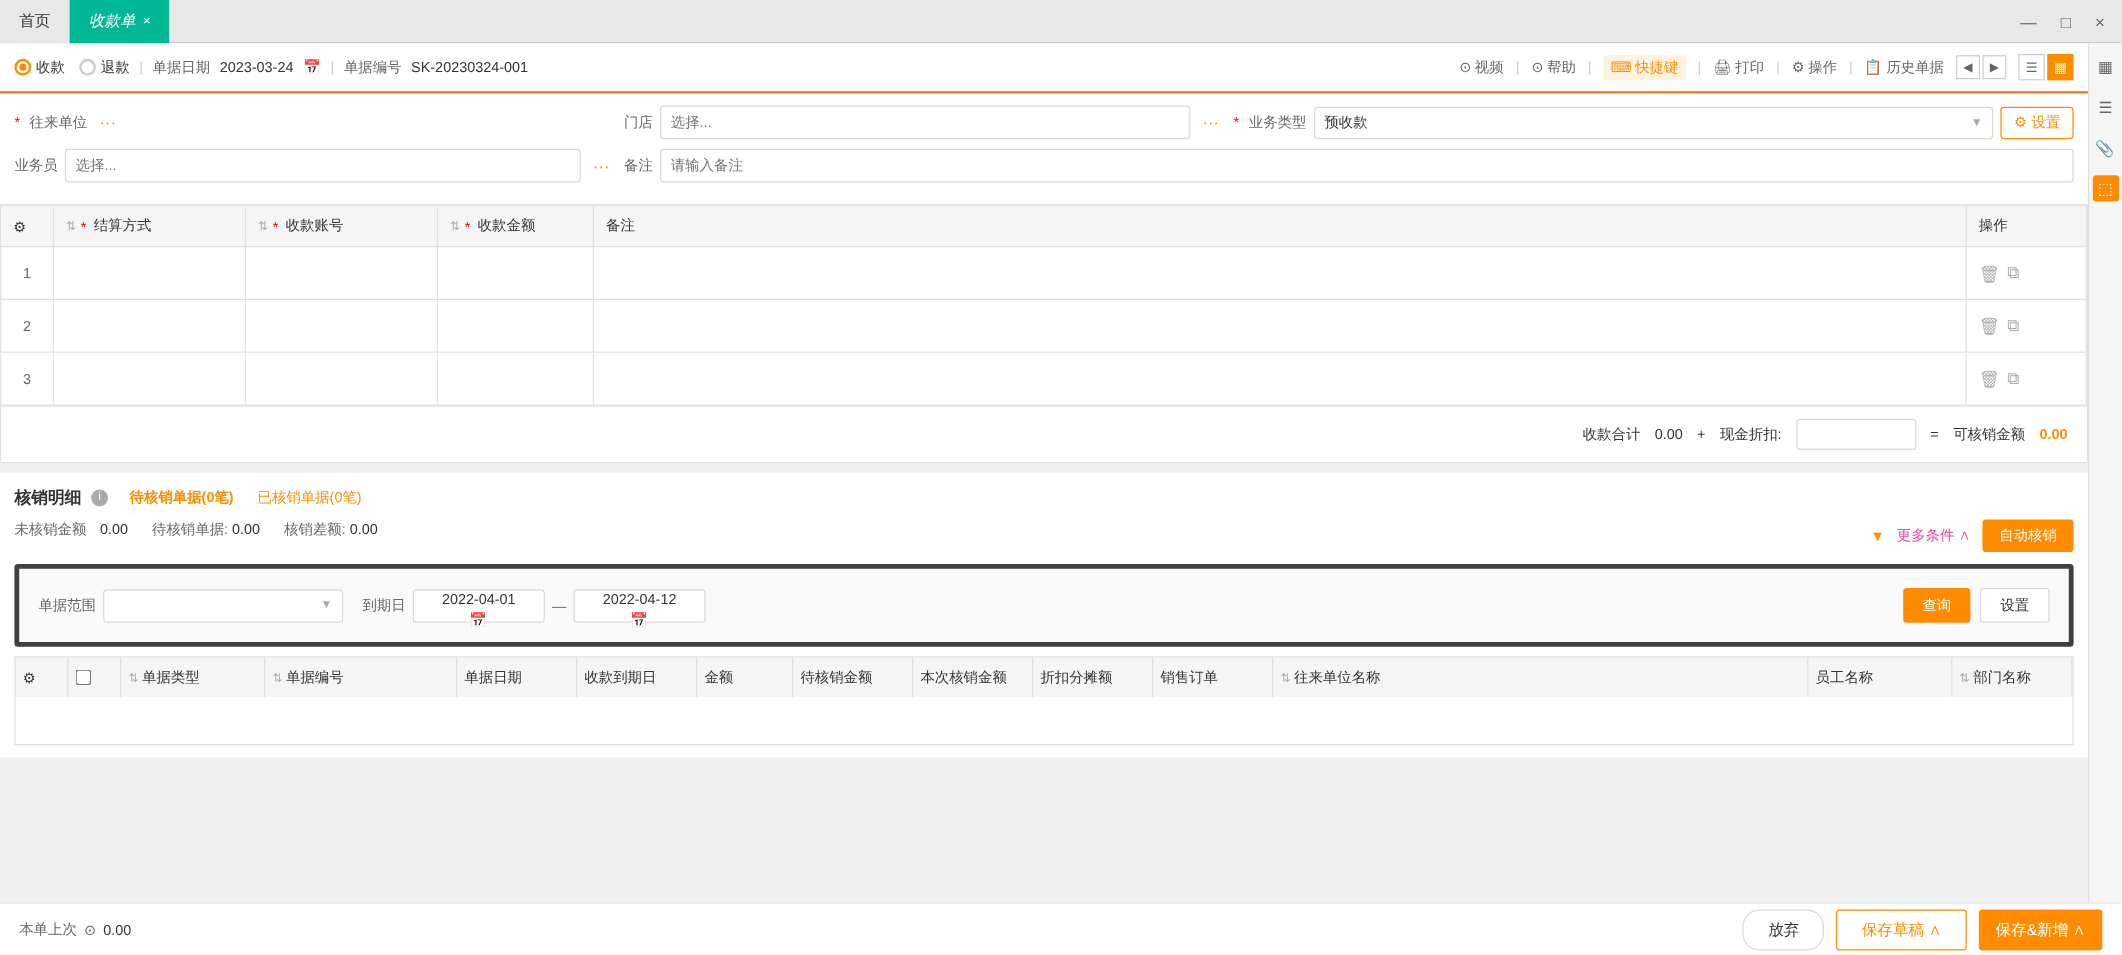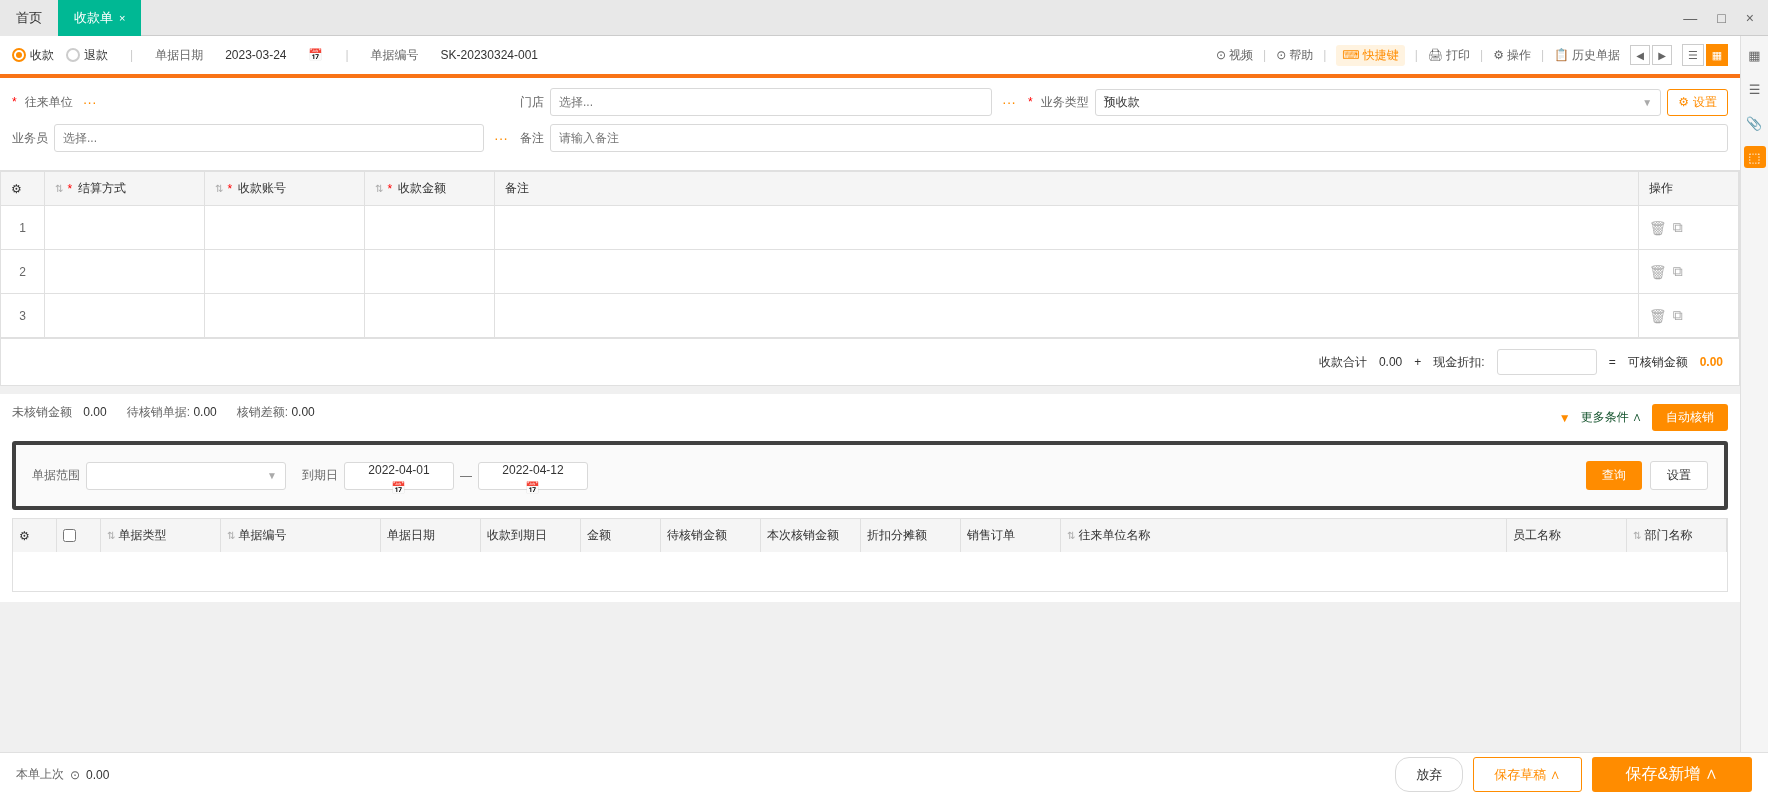--- a/index.html
+++ b/index.html
@@ -9,30 +9,30 @@
     .tab-bar {
       display: flex; align-items: center; background: #e8e8e8; height: 36px;
       border-bottom: 1px solid #ccc;
     }
     .tab-home {
       padding: 0 16px; height: 36px; display: flex; align-items: center;
       background: #e8e8e8; color: #333; cursor: pointer; font-size: 13px;
     }
     .tab-active {
       padding: 0 16px; height: 36px; display: flex; align-items: center;
-      background: #00b894; color: #fff; cursor: pointer; font-size: 13px; gap: 6px;
+      background: #00b894; color: #fff; cursor: pointer; font-size: 13px; gap: 6px; font-style: italic;
     }
     .tab-close { font-size: 11px; cursor: pointer; }
     .tab-bar-right { margin-left: auto; display: flex; align-items: center; gap: 8px; padding-right: 8px; }
     .win-btn { cursor: pointer; color: #666; font-size: 14px; padding: 2px 6px; }
 
     
     .toolbar {
       display: flex; align-items: center; background: #fff; height: 42px;
-      padding: 0 12px; border-bottom: 4px solid #f97316; gap: 22px;
+      padding: 0 12px; border-bottom: 2px solid #f97316; gap: 8px;
     }
     .radio-group { display: flex; gap: 12px; align-items: center; }
     .radio-item { display: flex; align-items: center; gap: 4px; cursor: pointer; }
     .radio-dot { width: 14px; height: 14px; border-radius: 50%; border: 2px solid #ccc; display: flex; align-items: center; justify-content: center; }
     .radio-dot.active { border-color: #ff8c00; }
     .radio-dot.active::after { content: ''; width: 6px; height: 6px; border-radius: 50%; background: #ff8c00; display: block; }
 
     .field-label { color: #666; white-space: nowrap; }
     .field-value { color: #333; font-weight: 500; }
     .field-icon { color: #ff8c00; cursor: pointer; }
@@ -111,21 +111,21 @@
     .verify-title-text { font-size: 14px; font-weight: 600; color: #333; }
     .info-icon { width: 14px; height: 14px; border-radius: 50%; background: #aaa; color: #fff; display: flex; align-items: center; justify-content: center; font-size: 10px; cursor: pointer; }
     .verify-tabs { display: flex; gap: 0; }
     .verify-tab { padding: 2px 10px; color: #ff8c00; cursor: pointer; font-size: 12px; }
     .verify-tab.active { color: #ff8c00; font-weight: bold; }
 
     .verify-stats { display: flex; gap: 20px; margin-bottom: 10px; font-size: 12px; color: #333; }
     .verify-stat-label { color: #666; }
     .verify-stat-val { color: #333; }
     .filter-icon { color: #ff8c00; font-size: 12px; cursor: pointer; }
-    .more-conditions { color: #14532d; font-size: 12px; cursor: pointer; }
+    .more-conditions { color: #ec4899; font-size: 12px; cursor: pointer; }
     .auto-verify-btn {
       background: #ff8c00; color: #fff; border: none; padding: 5px 14px;
       border-radius: 3px; cursor: pointer; font-size: 12px;
     }
 
     .search-row { display: flex; align-items: center; gap: 16px; margin-bottom: 8px; padding: 16px; background: #fafafa; border: 4px solid #404040; border-radius: 3px; }
     .search-field { display: flex; align-items: center; gap: 6px; }
     .search-label { color: #666; white-space: nowrap; }
     .search-select {
       width: 180px; height: 28px; border: 1px solid #d9d9d9; border-radius: 3px;
@@ -164,21 +164,21 @@
       position: fixed; bottom: 0; left: 0; width: 1768px; height: 44px;
       background: #fff; border-top: 1px solid #e0e0e0;
       display: flex; align-items: center; padding: 0 16px; gap: 16px;
     }
     .footer-left { display: flex; align-items: center; gap: 6px; }
     .footer-info { color: #666; font-size: 12px; }
     .footer-val { color: #333; font-weight: 500; font-size: 12px; }
     .footer-right { margin-left: auto; display: flex; gap: 10px; }
     .btn-abandon { background: #fff; border: 1px solid #d9d9d9; color: #333; padding: 7px 20px; border-radius: 14px; cursor: pointer; font-size: 13px; }
     .btn-draft { background: #fff; border: 1px solid #ff8c00; color: #ff8c00; padding: 7px 20px; border-radius: 3px; cursor: pointer; font-size: 13px; display: flex; align-items: center; gap: 4px; }
-    .btn-save { background: #ff8c00; border: none; color: #fff; padding: 7px 34px; border-radius: 3px; cursor: pointer; font-size: 16px; display: flex; align-items: center; gap: 4px; }
+    .btn-save { background: #ff8c00; border: none; color: #fff; padding: 7px 14px; border-radius: 3px; cursor: pointer; font-size: 13px; display: flex; align-items: center; gap: 4px; }
 
     
     .right-sidebar {
       position: fixed; right: 0; top: 36px; width: 28px; height: 760px;
       background: #f5f5f5; border-left: 1px solid #e0e0e0;
       display: flex; flex-direction: column; align-items: center; padding: 8px 0; gap: 12px;
     }
     .sidebar-icon { width: 22px; height: 22px; display: flex; align-items: center; justify-content: center; cursor: pointer; color: #666; font-size: 13px; }
     .sidebar-icon-active { background: #ff8c00; color: #fff; border-radius: 3px; }
     .chevron { font-size: 10px; color: #aaa; }
@@ -375,20 +375,28 @@
       <span>+</span>
       <span>现金折扣:</span>
       <input class="summary-input" value="" style="">
       <span>=</span>
       <span>可核销金额</span>
       <span class="summary-orange">0.00</span>
     </div>
   </div>
 
   <div class="verify-section">
+    <div class="verify-title">
+      <span class="verify-title-text">核销明细</span>
+      <div class="info-icon">i</div>
+      <div class="verify-tabs">
+        <span class="verify-tab active">待核销单据(0笔)</span>
+        <span class="verify-tab">已核销单据(0笔)</span>
+      </div>
+    </div>
 
     <div class="verify-stats">
       <span>
         <span class="verify-stat-label">未核销金额</span>
         <span style="margin:0 4px"></span>
         <span class="verify-stat-val">0.00</span>
       </span>
       <span>
         <span class="verify-stat-label">待核销单据:</span>
         <span class="verify-stat-val">0.00</span>

